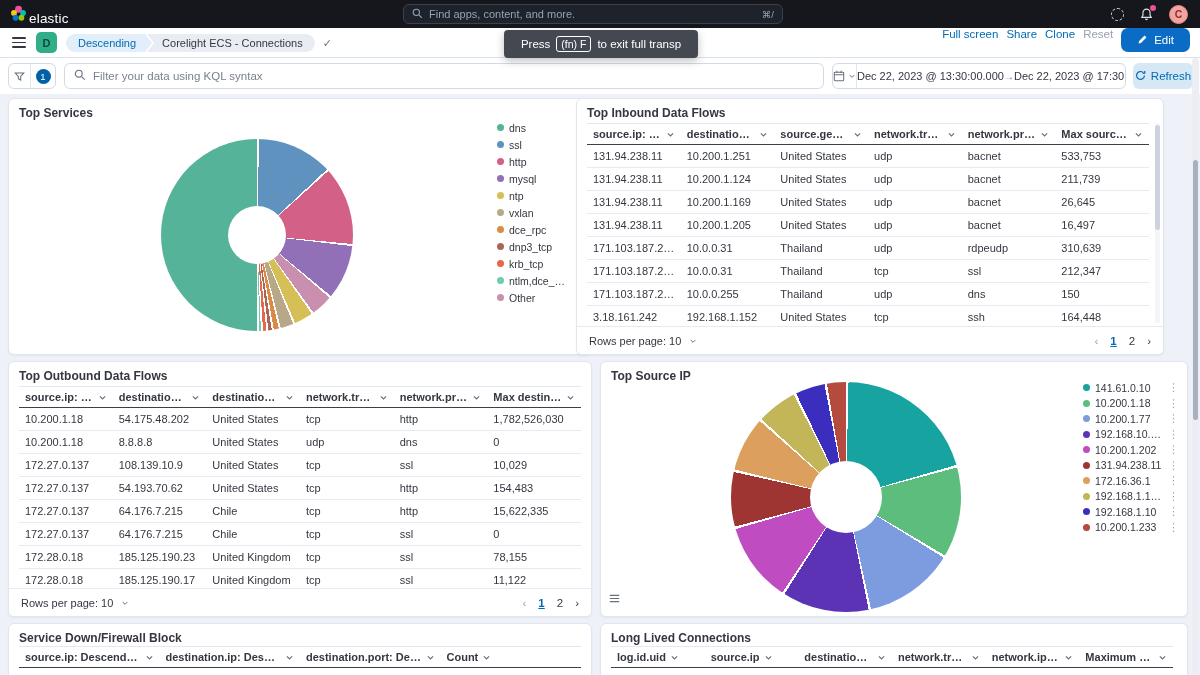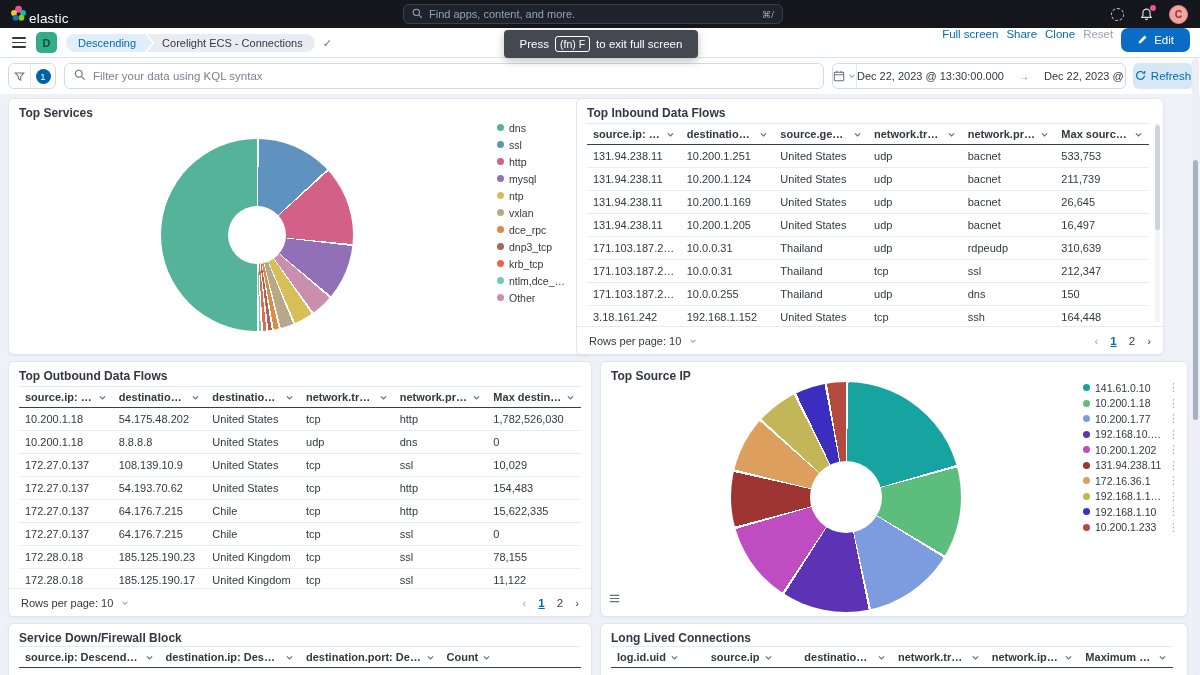--- a/index.html
+++ b/index.html
@@ -62,21 +62,21 @@
   .fb-count { flex:1; display:flex; justify-content:center; }
   .fb-count span { width:15px; height:15px; border-radius:50%; background:#0061a6; color:#fff;
     font-size:9.5px; display:flex; align-items:center; justify-content:center; }
   .kql { position:absolute; left:64px; top:5px; width:760px; height:26px; border:1px solid #d3dae6;
     border-radius:6px; background:#fff; display:flex; align-items:center; padding:0 9px; gap:7px; }
   .kql input { flex:1; border:none; outline:none; font-size:11.5px; color:#343741; font-family:"Liberation Sans",sans-serif;}
   .kql input::placeholder { color:#7a828e; }
   .datepick { position:absolute; left:832px; top:5px; width:294px; height:26px; border:1px solid #d3dae6;
     border-radius:6px; background:#fff; display:flex; align-items:stretch; overflow:hidden; }
   .dp-cal { width:36px; border-right:1px solid #e3e8f0; display:flex; align-items:center; justify-content:center; gap:3px; color:#69707d; }
-  .dp-dates { flex:1; display:flex; align-items:center; justify-content:center; gap:15px;
+  .dp-dates { flex:1; display:flex; align-items:center; justify-content:center; gap:0;
     font-size:11px; color:#343741; white-space:nowrap; }
   .dp-arrow { color:#69707d; font-size:10px; }
   .btn-refresh { position:absolute; left:1133px; top:5px; height:26px; width:60px; background:#d6e7f6;
     color:#006bb4; font-size:11.5px; border:none; border-radius:6px; display:flex; align-items:center;
     justify-content:center; gap:5px; cursor:pointer; font-family:"Liberation Sans",sans-serif;}
 
   
   .content { position:absolute; left:0; top:94px; width:1200px; height:581px; background:#eef1f7; overflow:hidden; }
   .panel { position:absolute; background:#fff; border:1px solid #e0e5ee; border-radius:6px;
     box-shadow:0 1px 2px rgba(20,30,60,.05); overflow:hidden; }
@@ -184,21 +184,21 @@
             </svg>
         </span>
         <span>Edit</span>
       </button>
     </div>
   </div>
 
   <div class="tooltip">
     <span>Press</span>
     <span class="tt-key">(fn) F</span>
-    <span>to exit full screen</span>
+    <span>to exit full transp</span>
   </div>
 
   <div class="fb">
     <div class="fb-filter">
       <span class="fb-filter-ico">
         <svg width="11" height="11" viewBox="0 0 14 14">
             <path d="M1.5 2.5 h11 L8.5 7 v4.5 l-3-1.8 V7 z" fill="none" stroke="#69707d" stroke-width="1.3"></path>
           </svg>
       </span>
       <span class="fb-count">

